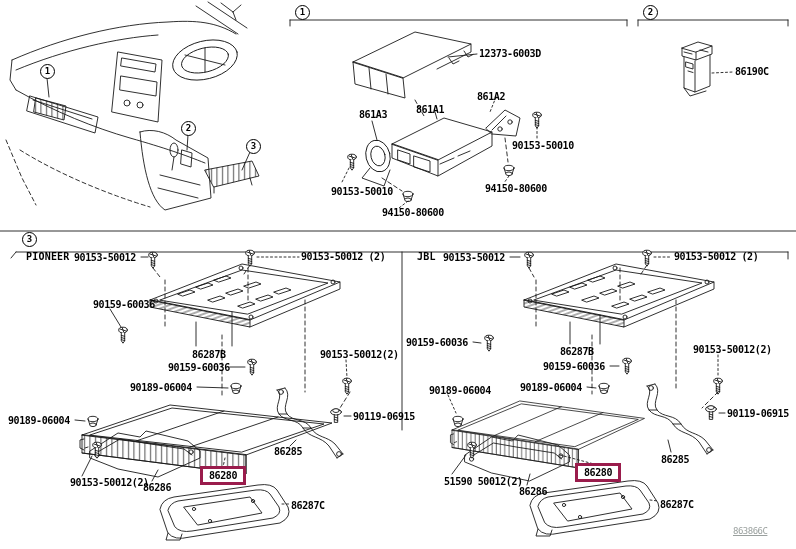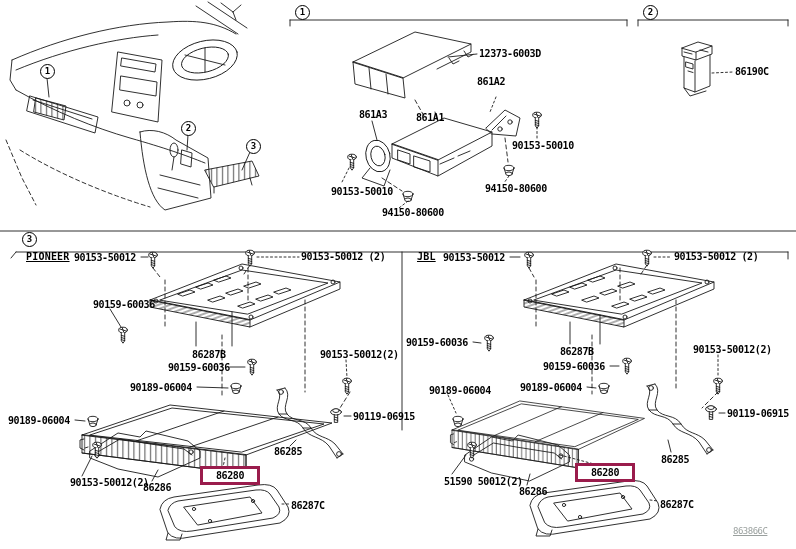--- a/index.html
+++ b/index.html
@@ -2,24 +2,24 @@
 <html style="--hl: #9a1c4c;"><head>
 <meta charset="utf-8">
 <style>
   html,body{margin:0;padding:0;background:#e8e8e8;}
   .stage{position:relative;width:796px;height:549px;background:#ffffff;overflow:hidden;
          font-family:"DejaVu Sans Mono","Liberation Mono",monospace;}
   svg.art{position:absolute;left:0;top:0;}
   .pn{position:absolute;font:bold 10px/12px "DejaVu Sans Mono",monospace;
       letter-spacing:-0.4px;color:#000;white-space:nowrap;}
   .hd{position:absolute;font:bold 10px/12px "DejaVu Sans Mono",monospace;
-      letter-spacing:0.2px;color:#000;text-decoration:underline;white-space:nowrap;}
+      letter-spacing:0.2px;color:#000;white-space:nowrap;}
   .co{position:absolute;width:13px;height:13px;border:1.3px solid #000;border-radius:50%;
       font:bold 9px/13px "DejaVu Sans Mono",monospace;text-align:center;color:#000;background:#fff;}
-  .hl{position:absolute;border:3px solid var(--hl,#9a1c4c);background:#fff;padding:0 13px;
+  .hl{position:absolute;border:3px solid var(--hl,#9a1c4c);background:#fff;padding:0 6px;
       font:bold 10px/13px "DejaVu Sans Mono",monospace;letter-spacing:-0.4px;color:#000;white-space:nowrap;}
   .wm{position:absolute;font:9px/10px "DejaVu Sans Mono",monospace;color:#9aa09e;letter-spacing:-0.5px;text-decoration:underline;}
 </style>
 </head>
 <body>
 
 <div class="stage">
 
 <svg class="art" width="796" height="549" viewBox="0 0 796 549" fill="none" stroke="#1a1a1a" stroke-width="0.9" stroke-linecap="round" stroke-linejoin="round">
   <defs>
@@ -222,22 +222,22 @@
 </svg>
 
 <div class="co" style="left:40px;top:64px">1</div>
 <div class="co" style="left:181px;top:121px">2</div>
 <div class="co" style="left:246px;top:139px">3</div>
 <div class="co" style="left:295px;top:5px">1</div>
 <div class="co" style="left:643px;top:5px">2</div>
 <div class="co" style="left:22px;top:232px">3</div>
 
 <div class="pn" style="left:479px;top:48px">12373-6003D</div>
-<div class="pn" style="left:477px;top:76px">861A2</div>
-<div class="pn" style="left:416px;top:112px">861A1</div>
+<div class="pn" style="left:477px;top:91px">861A2</div>
+<div class="pn" style="left:416px;top:104px">861A1</div>
 <div class="pn" style="left:359px;top:109px">861A3</div>
 <div class="pn" style="left:512px;top:140px">90153-50010</div>
 <div class="pn" style="left:485px;top:183px">94150-80600</div>
 <div class="pn" style="left:331px;top:186px">90153-50010</div>
 <div class="pn" style="left:382px;top:207px">94150-80600</div>
 
 <div class="pn" style="left:735px;top:66px">86190C</div>
 
 <div class="hd" style="left:26px;top:251px">PIONEER</div>
 <div class="pn" style="left:74px;top:252px">90153-50012</div>

